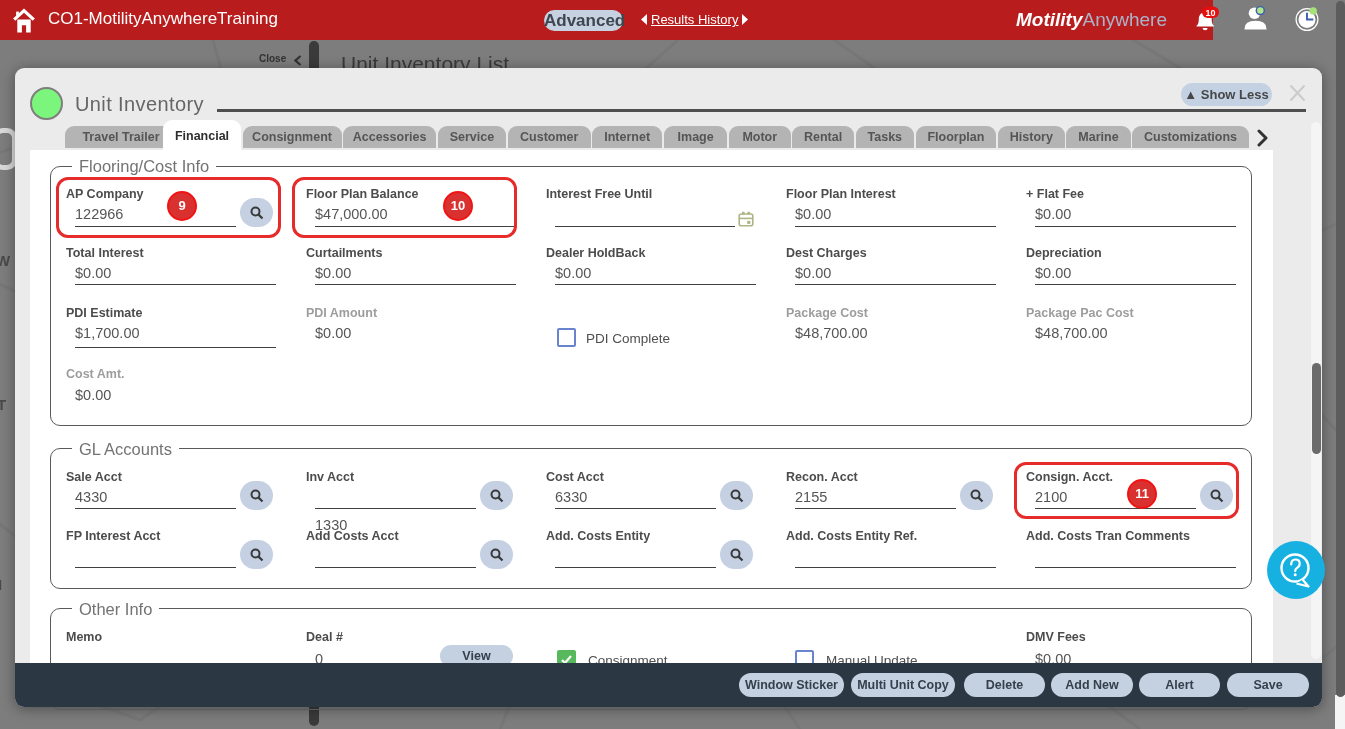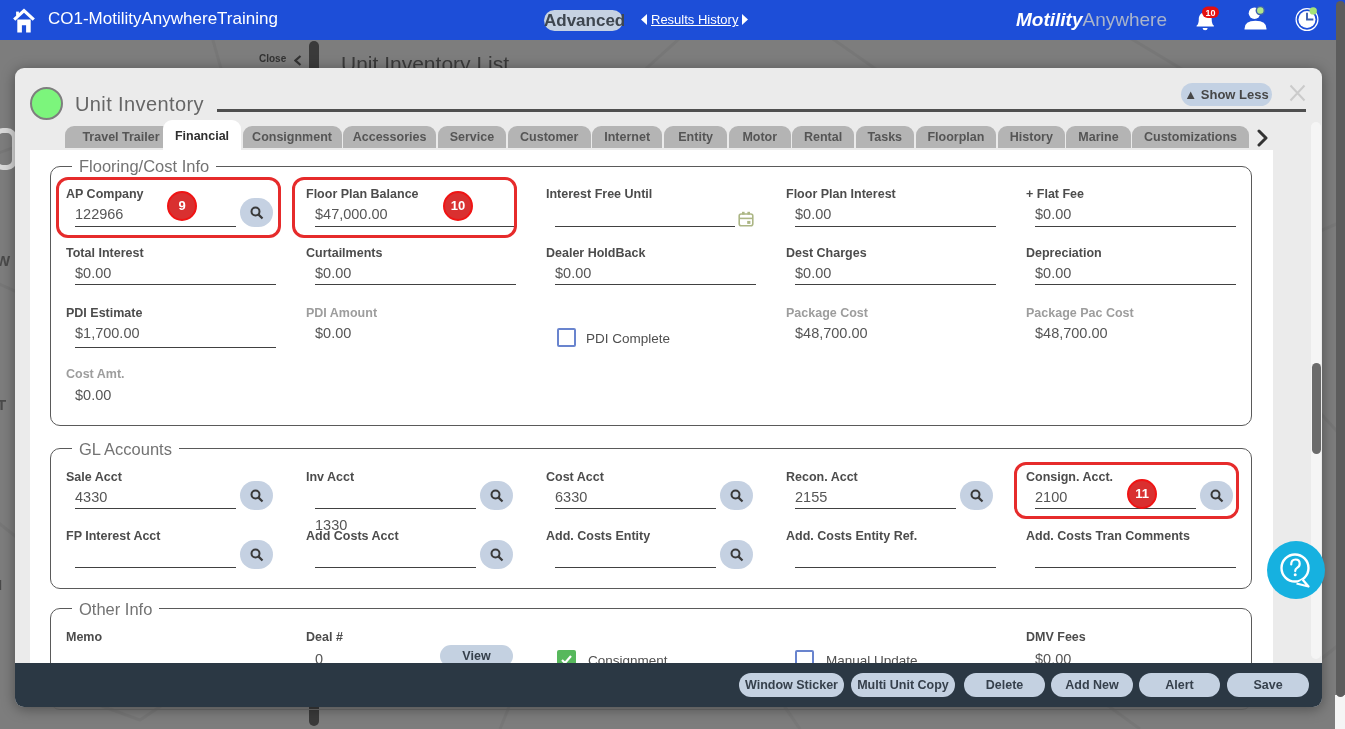--- a/index.html
+++ b/index.html
@@ -1,20 +1,20 @@
 <!DOCTYPE html>
 <html><head>
 <meta charset="utf-8">
 <style>
   html,body{margin:0;padding:0;}
   body{font-family:"Liberation Sans", sans-serif;}
   #page{position:relative;width:1345px;height:729px;overflow:hidden;background:#7d7d7d;}
   .abs{position:absolute;}
   
-  #nav{position:absolute;left:0;top:0;width:1345px;height:40px;background:#1d4ed8;z-index:40;}
+  #nav{position:absolute;left:0;top:0;width:1213px;height:40px;background:#b91c1c;z-index:40;}
   
   #dlg{position:absolute;left:15px;top:68px;width:1307px;height:639px;background:#ebebeb;border-radius:9px;box-shadow:0 2px 14px rgba(0,0,0,.38);z-index:20;}
   #content{position:absolute;left:15px;top:82px;width:1243px;height:513px;background:#ffffff;}
   .fs{position:absolute;border:1.6px solid #5a5a5a;border-radius:10px;}
   .leg{position:absolute;font-size:16.5px;color:#737373;background:#fff;padding:0 7px;line-height:16px;}
   .lbl{position:absolute;font-size:12.5px;font-weight:bold;color:#4c4c4c;line-height:13px;white-space:nowrap;}
   .glbl{position:absolute;font-size:12.5px;font-weight:bold;color:#9d9d9d;line-height:13px;white-space:nowrap;}
   .val{position:absolute;font-size:14.5px;color:#565656;line-height:15px;white-space:nowrap;}
   .ul{position:absolute;height:0;border-top:1.6px solid #414141;}
   .mag{position:absolute;width:33px;height:29px;border-radius:15px;background:#c5d1e2;}
@@ -101,21 +101,21 @@
         <path d="M1.5 1.5 L15.5 16.5 M15.5 1.5 L1.5 16.5" stroke="#cbcbcb" stroke-width="2"></path>
       </svg>
     <div>
       <span class="abs" style="left:50px;top:58px;width:112px;height:22px;background:#b4b4b4;border-radius:9px 9px 0 0;font-size:12.5px;font-weight:bold;color:#555555;text-align:center;line-height:22px;">Travel Trailer</span>
       <span class="abs" style="left:148px;top:52px;width:78px;height:33px;background:#ffffff;border-radius:9px 9px 0 0;font-size:12.5px;font-weight:bold;color:#2f2f2f;text-align:center;line-height:33px;">Financial</span>
       <span class="abs" style="left:227.5px;top:58px;width:99.1px;height:22px;background:#b4b4b4;border-radius:9px 9px 0 0;font-size:12.5px;font-weight:bold;color:#555555;text-align:center;line-height:22px;">Consignment</span>
       <span class="abs" style="left:328.1px;top:58px;width:92.9px;height:22px;background:#b4b4b4;border-radius:9px 9px 0 0;font-size:12.5px;font-weight:bold;color:#555555;text-align:center;line-height:22px;">Accessories</span>
       <span class="abs" style="left:422.5px;top:58px;width:68.9px;height:22px;background:#b4b4b4;border-radius:9px 9px 0 0;font-size:12.5px;font-weight:bold;color:#555555;text-align:center;line-height:22px;">Service</span>
       <span class="abs" style="left:492.9px;top:58px;width:82.7px;height:22px;background:#b4b4b4;border-radius:9px 9px 0 0;font-size:12.5px;font-weight:bold;color:#555555;text-align:center;line-height:22px;">Customer</span>
       <span class="abs" style="left:577.1px;top:58px;width:70.2px;height:22px;background:#b4b4b4;border-radius:9px 9px 0 0;font-size:12.5px;font-weight:bold;color:#555555;text-align:center;line-height:22px;">Internet</span>
-      <span class="abs" style="left:649px;top:58px;width:63.3px;height:22px;background:#b4b4b4;border-radius:9px 9px 0 0;font-size:12.5px;font-weight:bold;color:#555555;text-align:center;line-height:22px;">Entity</span>
+      <span class="abs" style="left:649px;top:58px;width:63.3px;height:22px;background:#b4b4b4;border-radius:9px 9px 0 0;font-size:12.5px;font-weight:bold;color:#555555;text-align:center;line-height:22px;">Image</span>
       <span class="abs" style="left:713.8px;top:58px;width:61.9px;height:22px;background:#b4b4b4;border-radius:9px 9px 0 0;font-size:12.5px;font-weight:bold;color:#555555;text-align:center;line-height:22px;">Motor</span>
       <span class="abs" style="left:777px;top:58px;width:62.1px;height:22px;background:#b4b4b4;border-radius:9px 9px 0 0;font-size:12.5px;font-weight:bold;color:#555555;text-align:center;line-height:22px;">Rental</span>
       <span class="abs" style="left:840.6px;top:58px;width:58.4px;height:22px;background:#b4b4b4;border-radius:9px 9px 0 0;font-size:12.5px;font-weight:bold;color:#555555;text-align:center;line-height:22px;">Tasks</span>
       <span class="abs" style="left:900.5px;top:58px;width:80.9px;height:22px;background:#b4b4b4;border-radius:9px 9px 0 0;font-size:12.5px;font-weight:bold;color:#555555;text-align:center;line-height:22px;">Floorplan</span>
       <span class="abs" style="left:982.9px;top:58px;width:67px;height:22px;background:#b4b4b4;border-radius:9px 9px 0 0;font-size:12.5px;font-weight:bold;color:#555555;text-align:center;line-height:22px;">History</span>
       <span class="abs" style="left:1051.4px;top:58px;width:64.2px;height:22px;background:#b4b4b4;border-radius:9px 9px 0 0;font-size:12.5px;font-weight:bold;color:#555555;text-align:center;line-height:22px;">Marine</span>
       <span class="abs" style="left:1117.1px;top:58px;width:116.9px;height:22px;background:#b4b4b4;border-radius:9px 9px 0 0;font-size:12.5px;font-weight:bold;color:#555555;text-align:center;line-height:22px;">Customizations</span>
     </div>
     <svg class="abs" style="left:1242px;top:61px;" width="11" height="18" viewBox="0 0 11 18">
         <path d="M2 2 L9 9 L2 16" fill="none" stroke="#333333" stroke-width="3" stroke-linecap="round" stroke-linejoin="round"></path>

